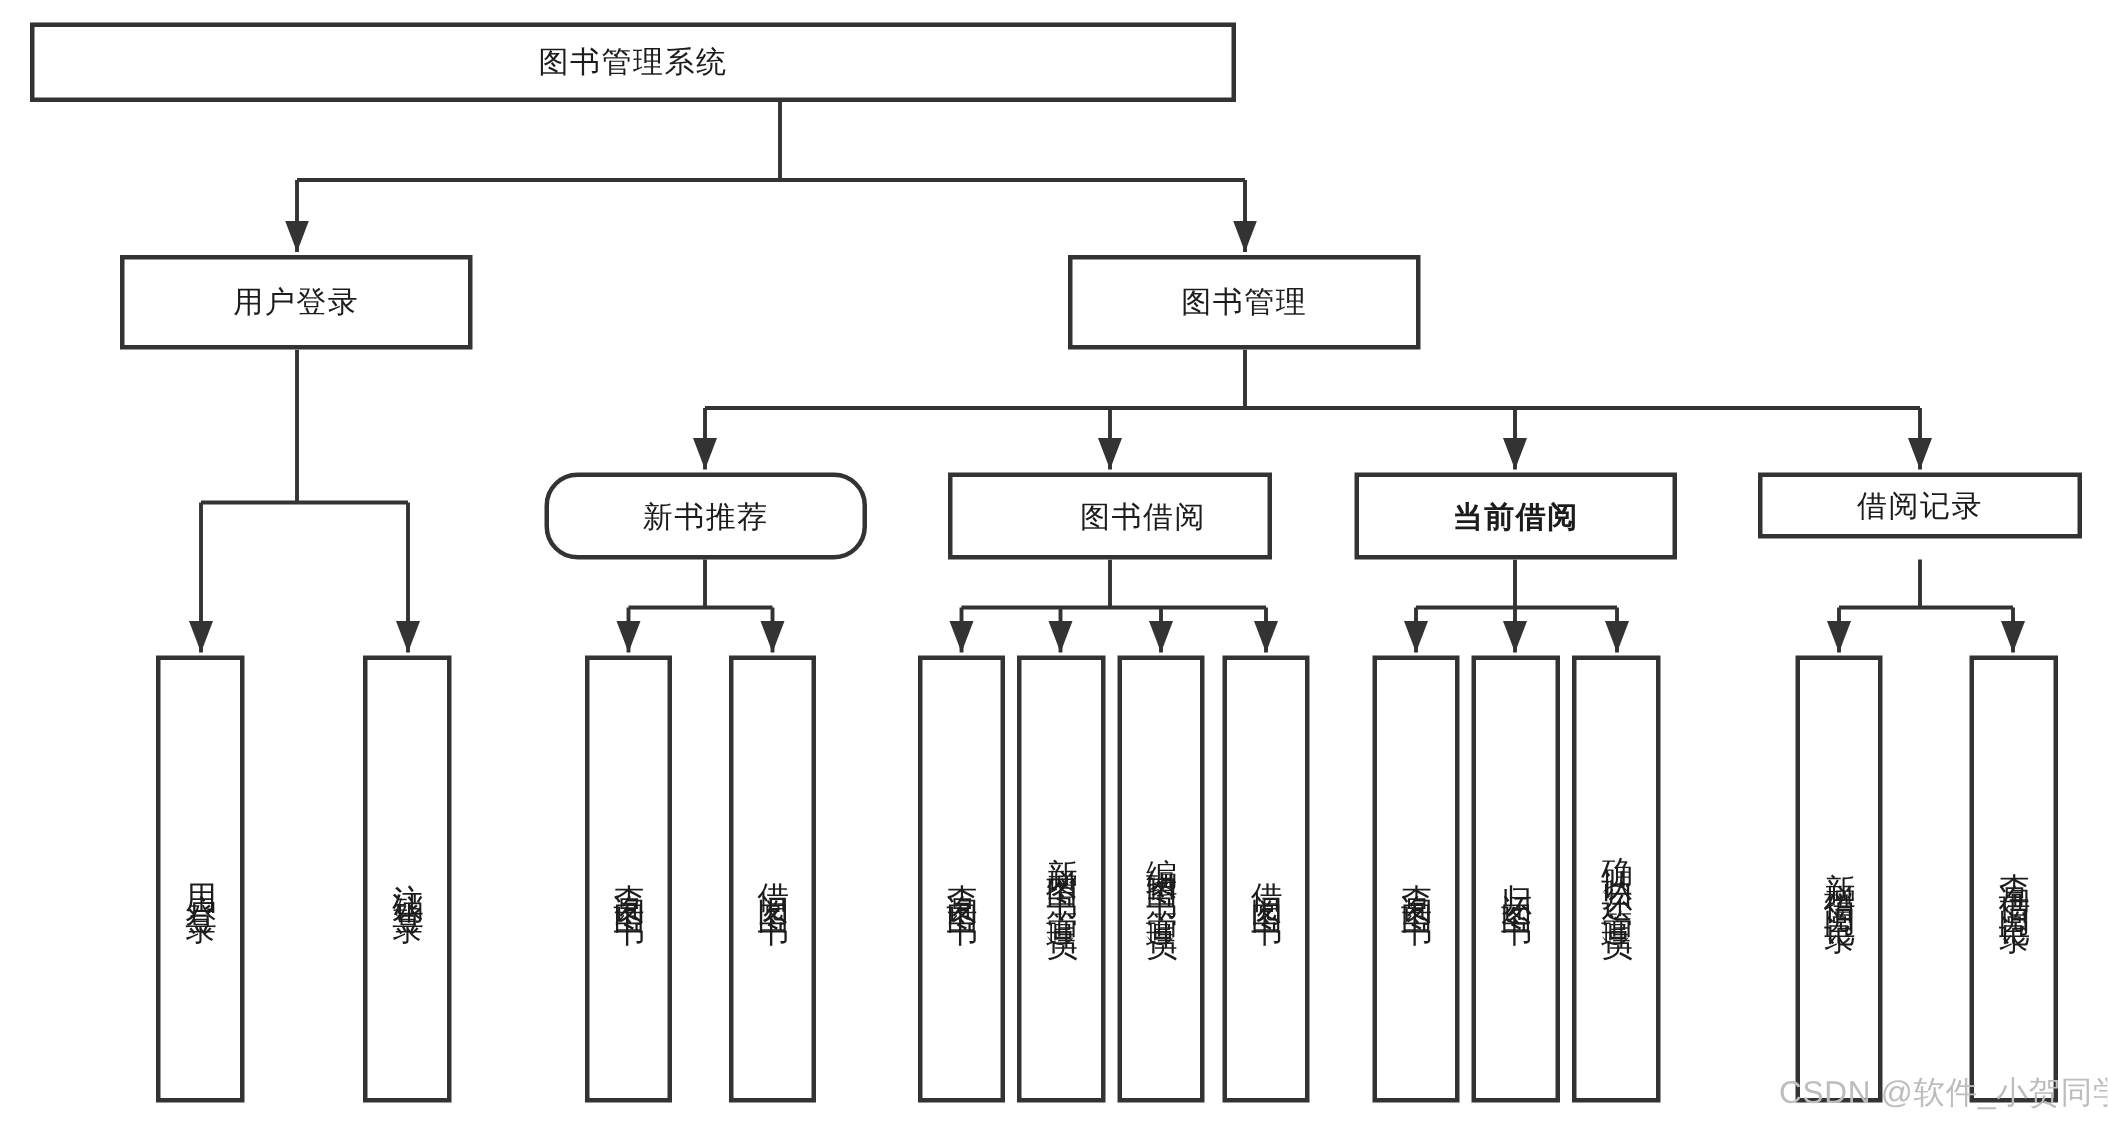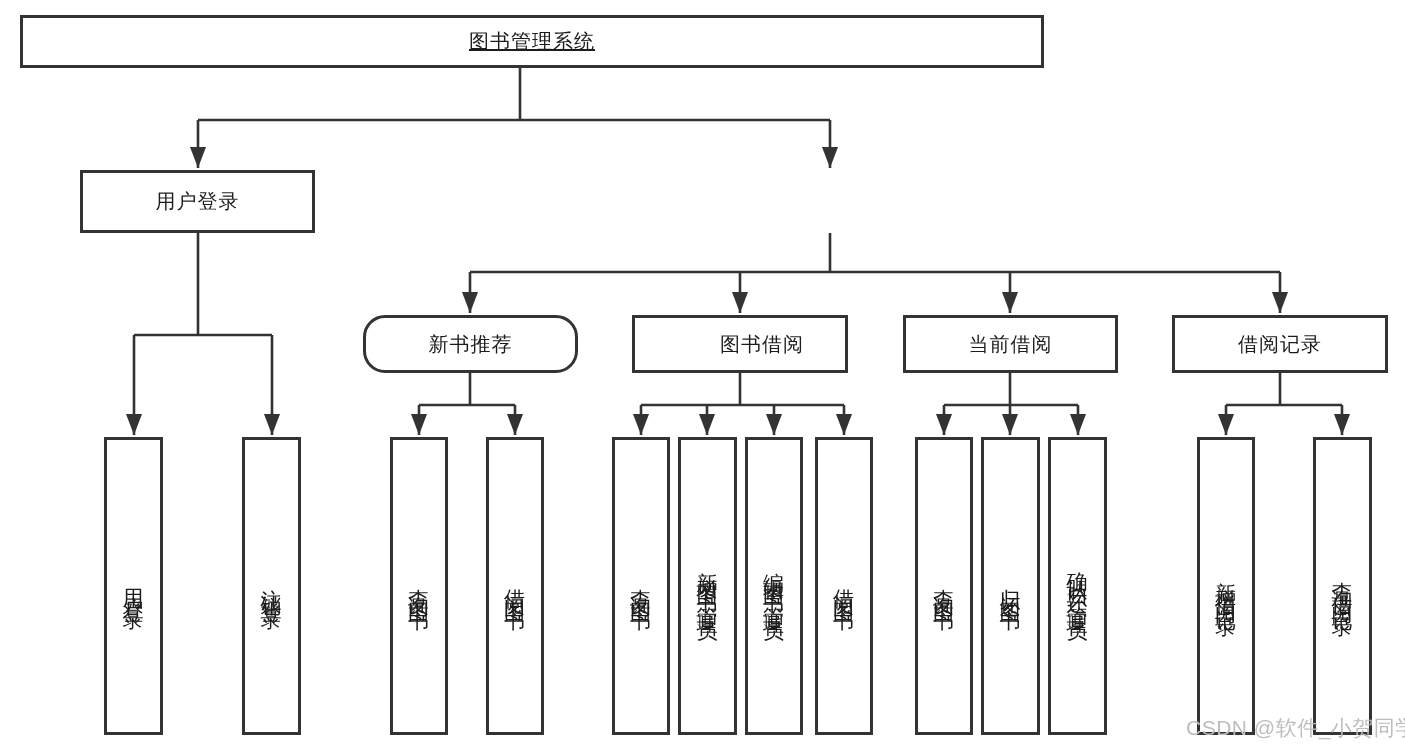--- a/index.html
+++ b/index.html
@@ -110,38 +110,41 @@
     <path class="w arrowed" d="M944,405 V435"></path>
     <path class="w arrowed" d="M1010,405 V435"></path>
     <path class="w arrowed" d="M1078,405 V435"></path>
 
     <path class="w" d="M1280,373 V405"></path>
     <path class="w" d="M1226,405 H1342"></path>
     <path class="w arrowed" d="M1226,405 V435"></path>
     <path class="w arrowed" d="M1342,405 V435"></path>
   </svg>
 
-  <div class="hnode" style="left:20px;top:15px;width:1024px;height:53px;text-decoration:underline;">
+  <div class="hnode" style="left:20px;top:15px;width:804px;height:53px;">
     <span>图书管理系统</span>
   </div>
 
   <div class="hnode" style="left:80px;top:170px;width:235px;height:63px;">
     <span>用户登录</span>
+  </div>
+  <div class="hnode" style="left:712px;top:170px;width:235px;height:63px;">
+    <span>图书管理</span>
   </div>
 
   <div class="hnode" style="left:363px;top:315px;width:215px;height:58px;border-radius:22px;">
     <span>新书推荐</span>
   </div>
   <div class="hnode" style="left:632px;top:315px;width:216px;height:58px;padding-left:44px;">
     <span>图书借阅</span>
   </div>
-  <div class="hnode" style="left:903px;top:315px;width:215px;height:58px;">
+  <div class="hnode" style="left:903px;top:315px;width:215px;height:58px;font-weight:bold;">
     <span>当前借阅</span>
   </div>
-  <div class="hnode" style="left:1172px;top:315px;width:216px;height:58px;">
+  <div class="hnode" style="left:1172px;top:315px;width:216px;height:44px;">
     <span>借阅记录</span>
   </div>
 
   <div class="vnode" style="left:104px;">
     <span class="vtext">用户登录</span>
   </div>
   <div class="vnode" style="left:242px;">
     <span class="vtext">注销登录</span>
   </div>
 

